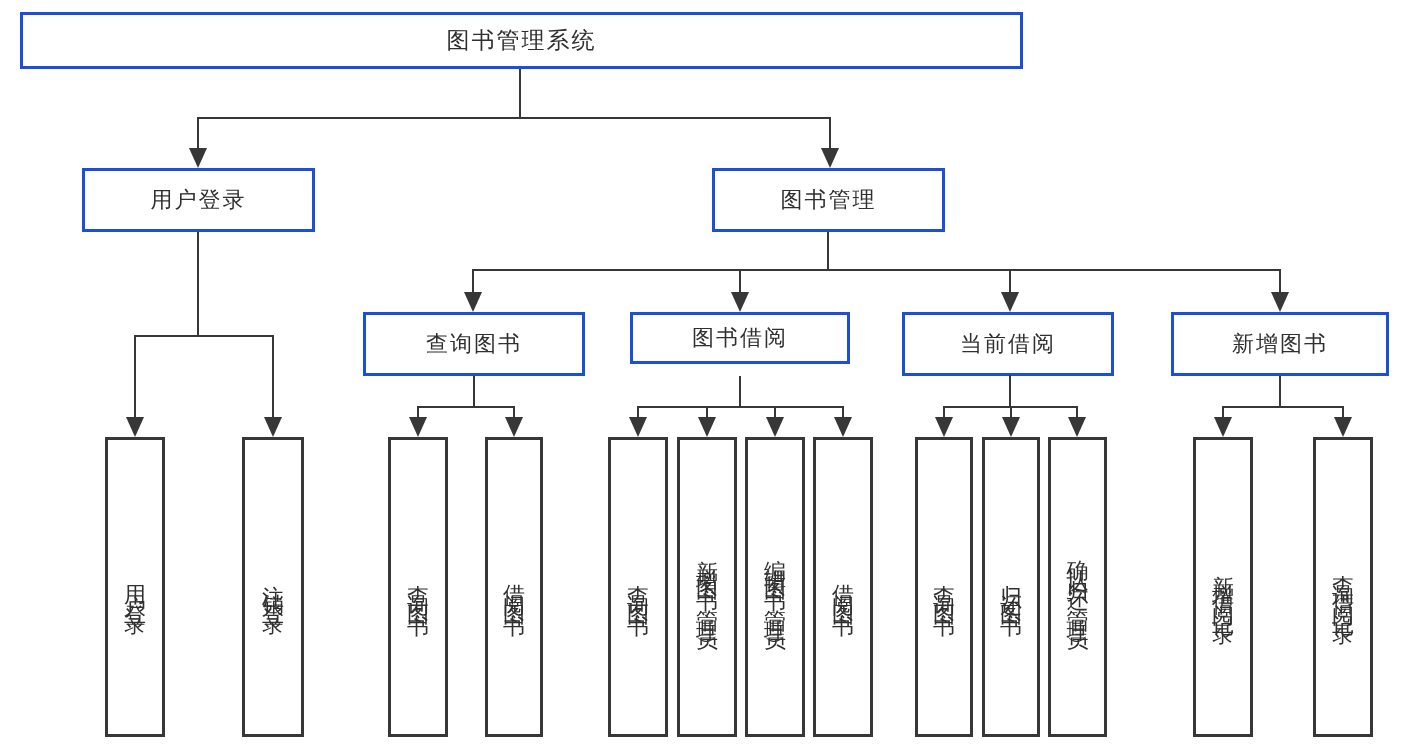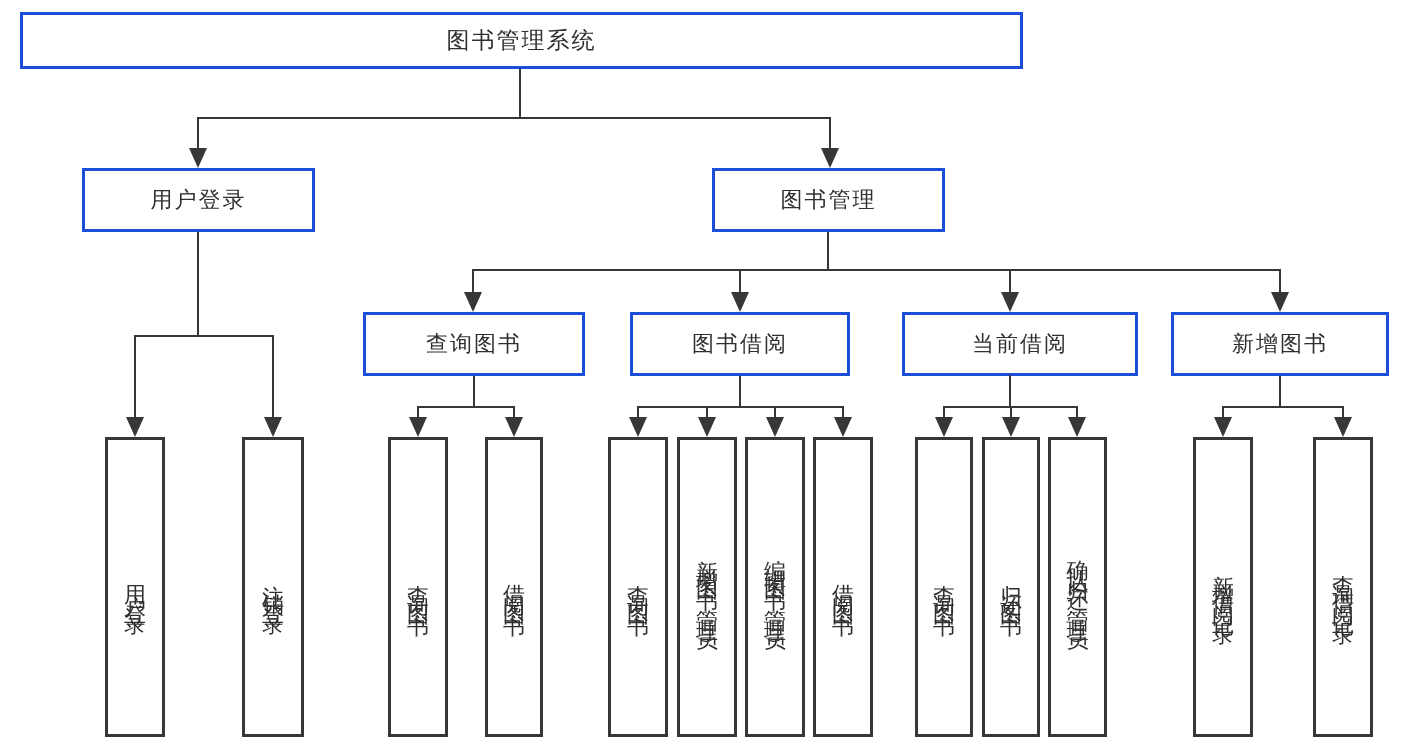--- a/index.html
+++ b/index.html
@@ -74,24 +74,24 @@
     <div class="ah" style="left:731px;top:292px"></div>
     <div class="vl" style="left:1009px;top:269px;height:28px"></div>
     <div class="ah" style="left:1001px;top:292px"></div>
     <div class="vl" style="left:1279px;top:269px;height:28px"></div>
     <div class="ah" style="left:1271px;top:292px"></div>
   </div>
 
   <div class="box" style="left:363px;top:312px;width:222px;height:64px">
     <span>查询图书</span>
   </div>
-  <div class="box" style="left:630px;top:312px;width:220px;height:64px">
+  <div class="box" style="left:630px;top:312px;width:220px;height:52px">
     <span>图书借阅</span>
   </div>
-  <div class="box" style="left:902px;top:312px;width:236px;height:64px">
+  <div class="box" style="left:902px;top:312px;width:212px;height:64px">
     <span>当前借阅</span>
   </div>
   <div class="box" style="left:1171px;top:312px;width:218px;height:64px">
     <span>新增图书</span>
   </div>
 
   <div>
     <div class="vl" style="left:473px;top:376px;height:31px"></div>
     <div class="hl" style="left:418px;top:406px;width:97px"></div>
     <div class="vl" style="left:417px;top:406px;height:16px"></div>

